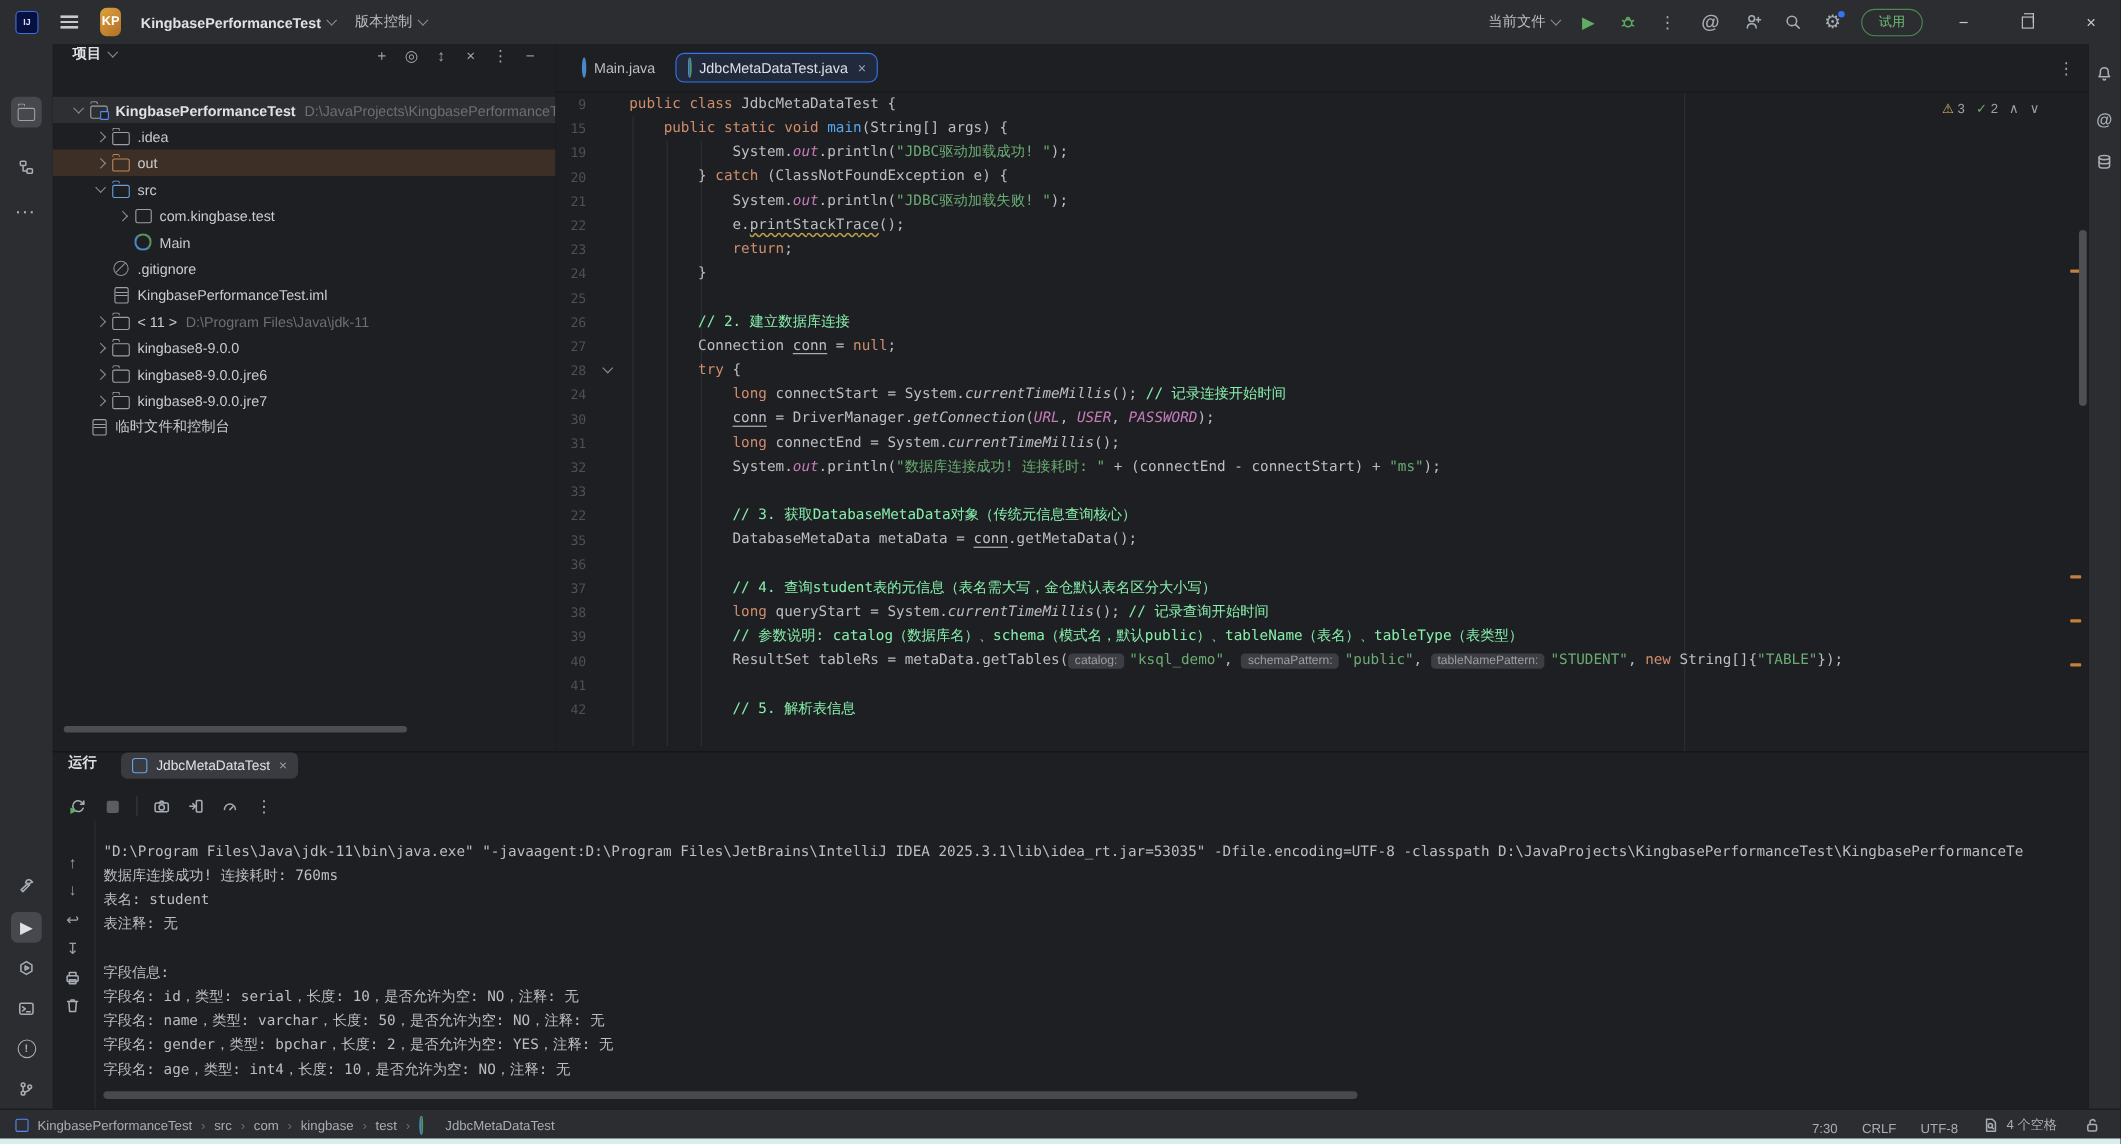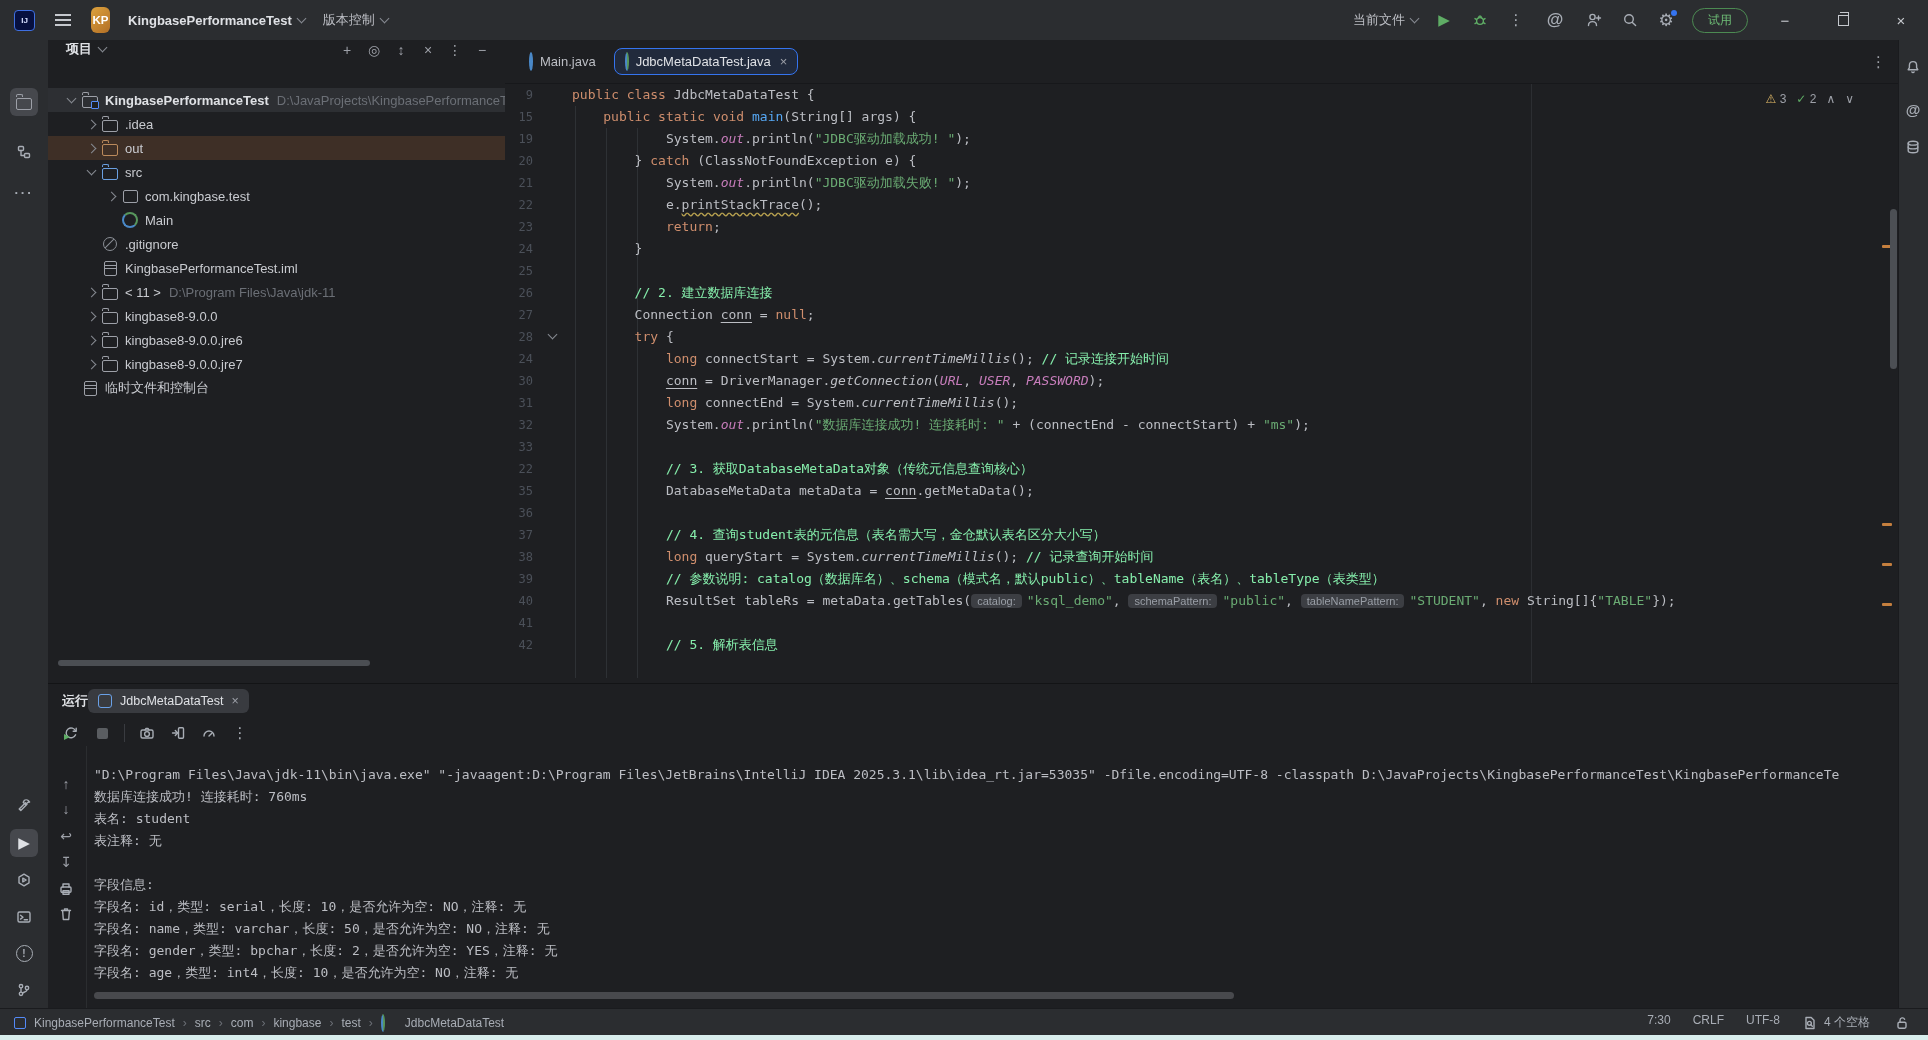--- a/index.html
+++ b/index.html
@@ -100,21 +100,21 @@
   #inspect .w{color:#e8bf6a}.okc{color:#5fad65}
   .stripe-mark{position:absolute;right:6px;width:10px;height:3px;background:#c57f3e;border-radius:1px}
   #ed-thumb{position:absolute;right:1px;top:125px;width:7px;height:160px;background:#4c4f54;border-radius:4px}
 
   
   #rightstrip{position:absolute;left:1898px;top:40px;width:30px;height:968px;background:#2b2d30;border-left:1px solid #1a1b1e}
   #rightstrip .strip-ic{left:1px;width:26px;height:26px}
 
   
   #run{position:absolute;left:48px;top:683px;width:1850px;height:325px;background:#1e1f22;border-top:1px solid #131416}
-  #run-head{position:absolute;left:0;top:0;height:34px;display:flex;align-items:center;padding-left:14px}
+  #run-head{position:absolute;left:0;top:0;height:34px;display:flex;align-items:flex-start;gap:22px;padding-left:14px}
   #run-title{font-weight:700;color:#dfe1e5}
   .runtab{display:flex;align-items:center;gap:8px;background:#393b40;border-radius:6px;padding:5px 10px;color:#dfe1e5;font-size:12.5px}
   .runtab-ico{width:12px;height:12px;border:1.3px solid #6aa1e8;border-radius:3px}
   .runtab .x{color:#9da0a8}
   #run-tools{position:absolute;left:0;top:34px;height:30px;display:flex;align-items:center;gap:13px;padding-left:14px}
   #run-tools .tico{width:18px;height:18px}
   .vsep{width:1px;height:18px;background:#393b40}
   .stopsq{width:11px;height:11px;border-radius:2px;background:#5a5d61}
   #con-gutter{position:absolute;left:0;top:62px;width:38px;bottom:0;border-right:1px solid #2b2d30}
   #con-gutter .tico{position:absolute;left:8px;width:20px;height:20px;color:#9da0a8;font-size:14px}
@@ -122,21 +122,21 @@
            font-family:"DejaVu Sans Mono","Liberation Mono",monospace;font-size:13px}
   .con-line{height:22px;line-height:22px;white-space:pre;color:#bcbec4}
   #con-hscroll{position:absolute;left:46px;top:308px;width:1140px;height:7px;background:#48494d;border-radius:4px}
 
   
   #statusbar{position:absolute;left:0;top:1008px;width:1928px;height:27px;background:#2b2d30;border-top:1px solid #1a1b1e;
              display:flex;align-items:center;font-size:12px;color:#a8adb5}
   #crumbs{display:flex;align-items:center;gap:8px;padding-left:14px}
   .crumb-sep{color:#6b6f76}
   .modico{width:10px;height:10px;border:1.6px solid #548af7;border-radius:2px}
-  #sb-right{position:absolute;right:0;display:flex;align-items:flex-start;gap:22px;padding-right:16px}
+  #sb-right{position:absolute;right:0;display:flex;align-items:flex-end;gap:22px;padding-right:16px}
   #sb-right .grp{display:flex;align-items:center;gap:6px}
   #bottomstrip{position:absolute;left:0;top:1035px;width:1928px;height:5px;background:#d8edec}
 </style>
 </head>
 <body>
 
 <div id="app">
 
   <div id="titlebar">
     <div class="tb-left">

